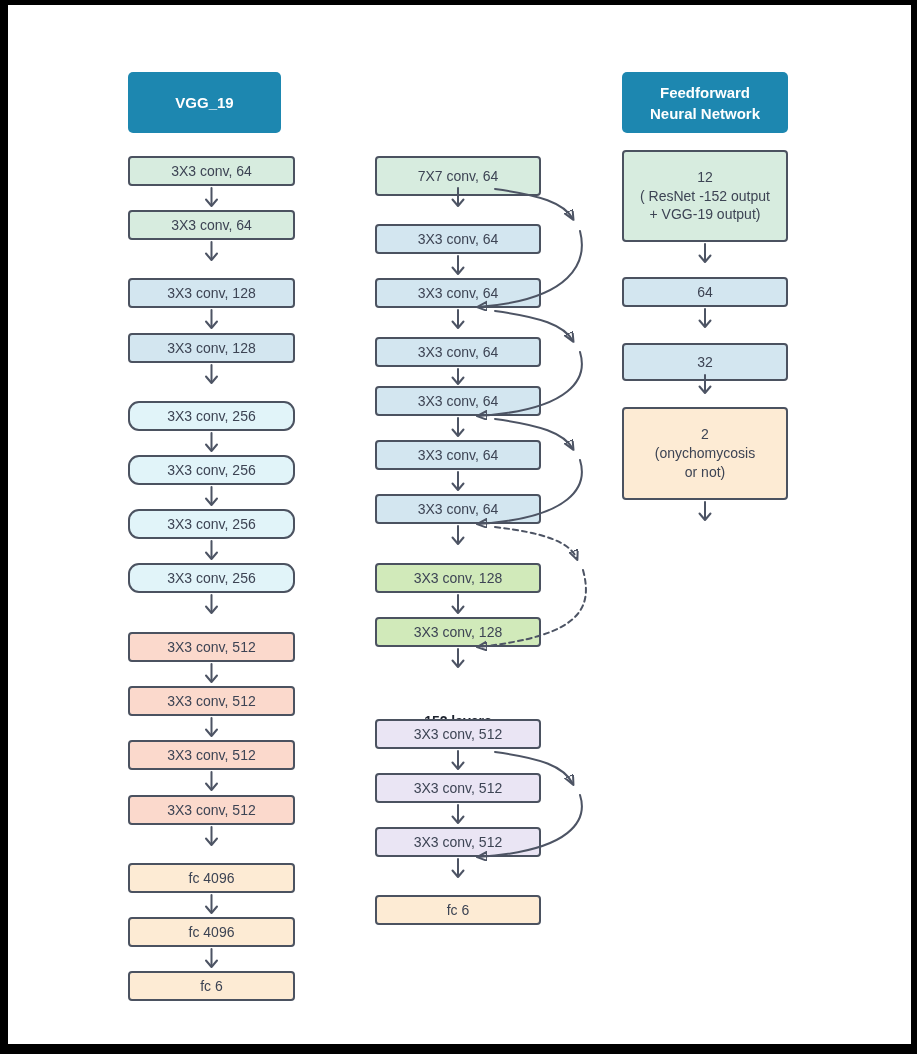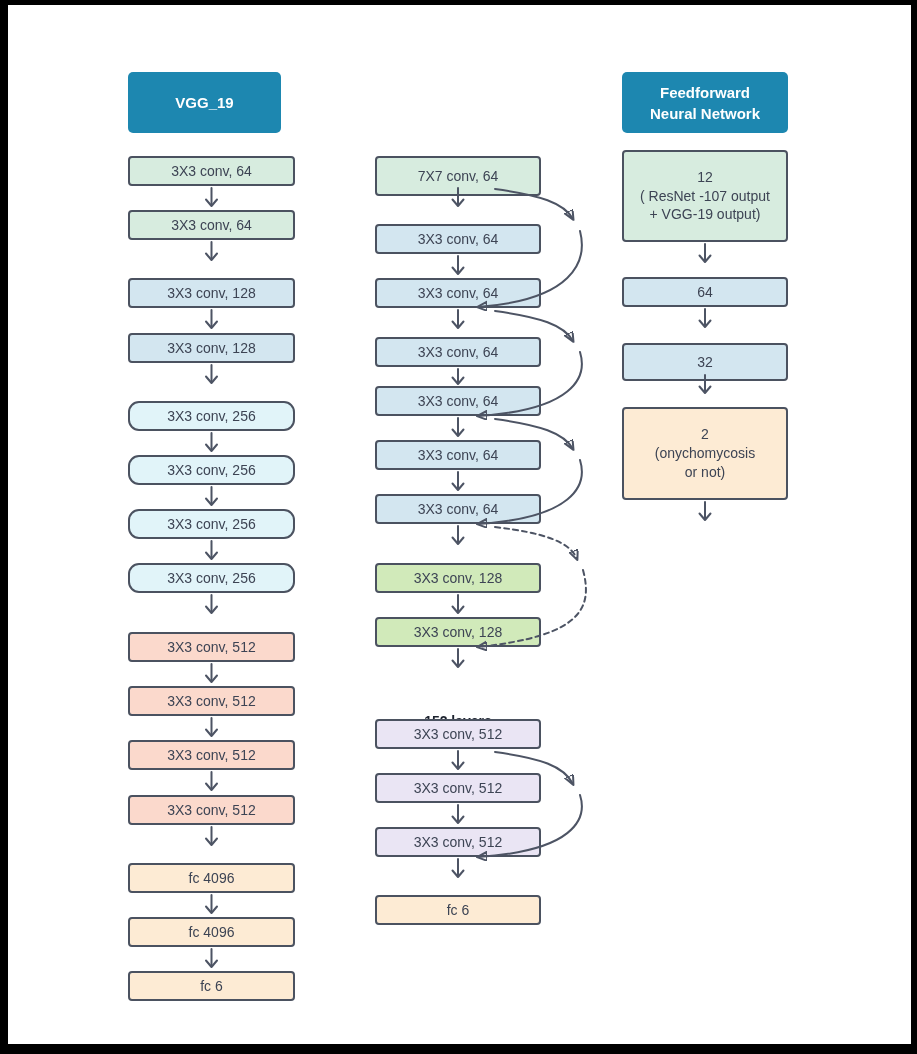--- a/index.html
+++ b/index.html
@@ -73,21 +73,21 @@
   <div class="box lime" style="left:375px;top:617px;width:166px;height:30px">3X3 conv, 128</div>
   <div class="note" style="left:375px;top:713px;width:166px">152 layers</div>
   <div class="box lavender" style="left:375px;top:719px;width:166px;height:30px">3X3 conv, 512</div>
   <div class="box lavender" style="left:375px;top:773px;width:166px;height:30px">3X3 conv, 512</div>
   <div class="box lavender" style="left:375px;top:827px;width:166px;height:30px">3X3 conv, 512</div>
   <div class="box peach" style="left:375px;top:895px;width:166px;height:30px">fc 6</div>
 
   <div class="header" style="left:622px;top:72px;width:166px;height:61px">Feedforward
 Neural Network</div>
   <div class="box green" style="left:622px;top:150px;width:166px;height:92px">12
-( ResNet -107 output
+( ResNet -152 output
 + VGG-19 output)</div>
   <div class="box blue" style="left:622px;top:277px;width:166px;height:30px">64</div>
   <div class="box blue" style="left:622px;top:343px;width:166px;height:38px">32</div>
   <div class="box peach" style="left:622px;top:407px;width:166px;height:93px">2
 (onychomycosis
 or not)</div>
 
   <svg class="overlay" width="917" height="1054" viewBox="0 0 917 1054">
     <defs>
       <marker id="ah" orient="auto" markerUnits="userSpaceOnUse" markerWidth="12" markerHeight="11" refX="9" refY="4.5">

